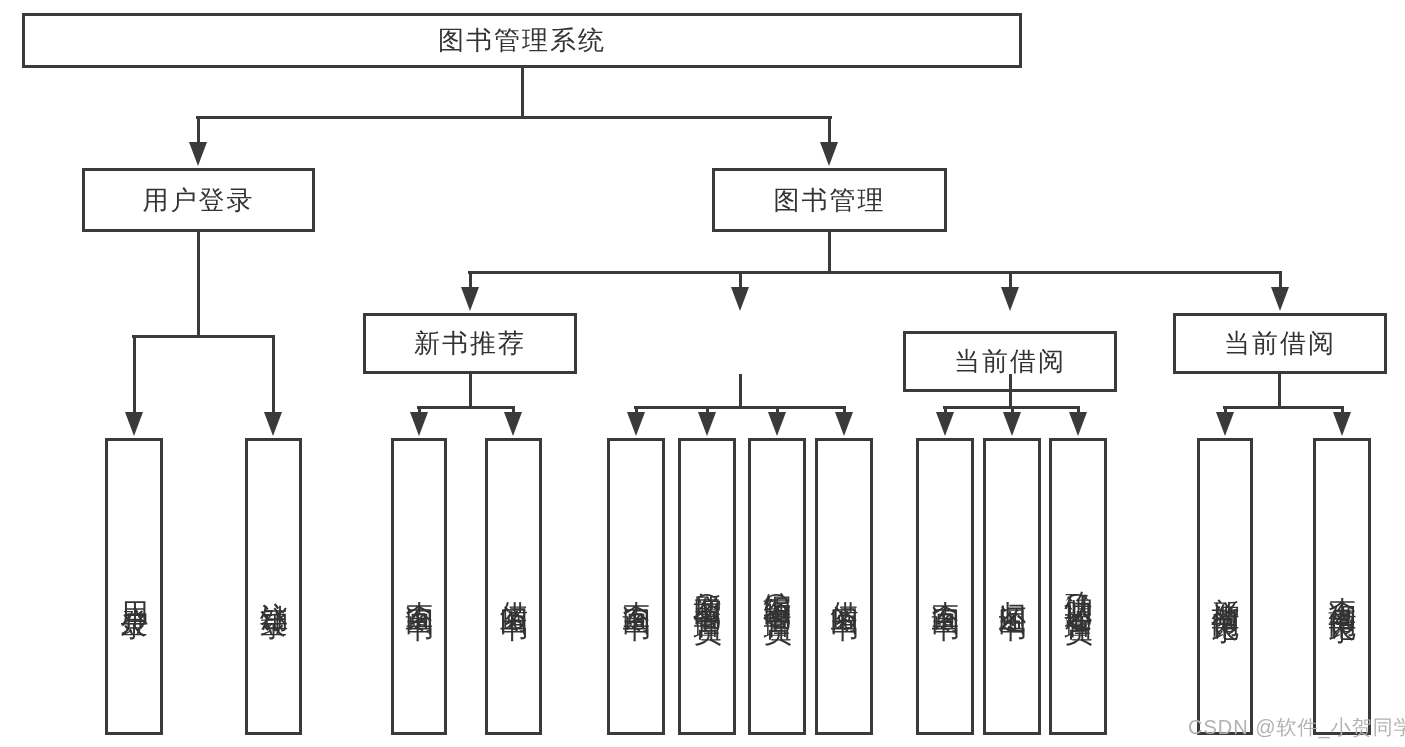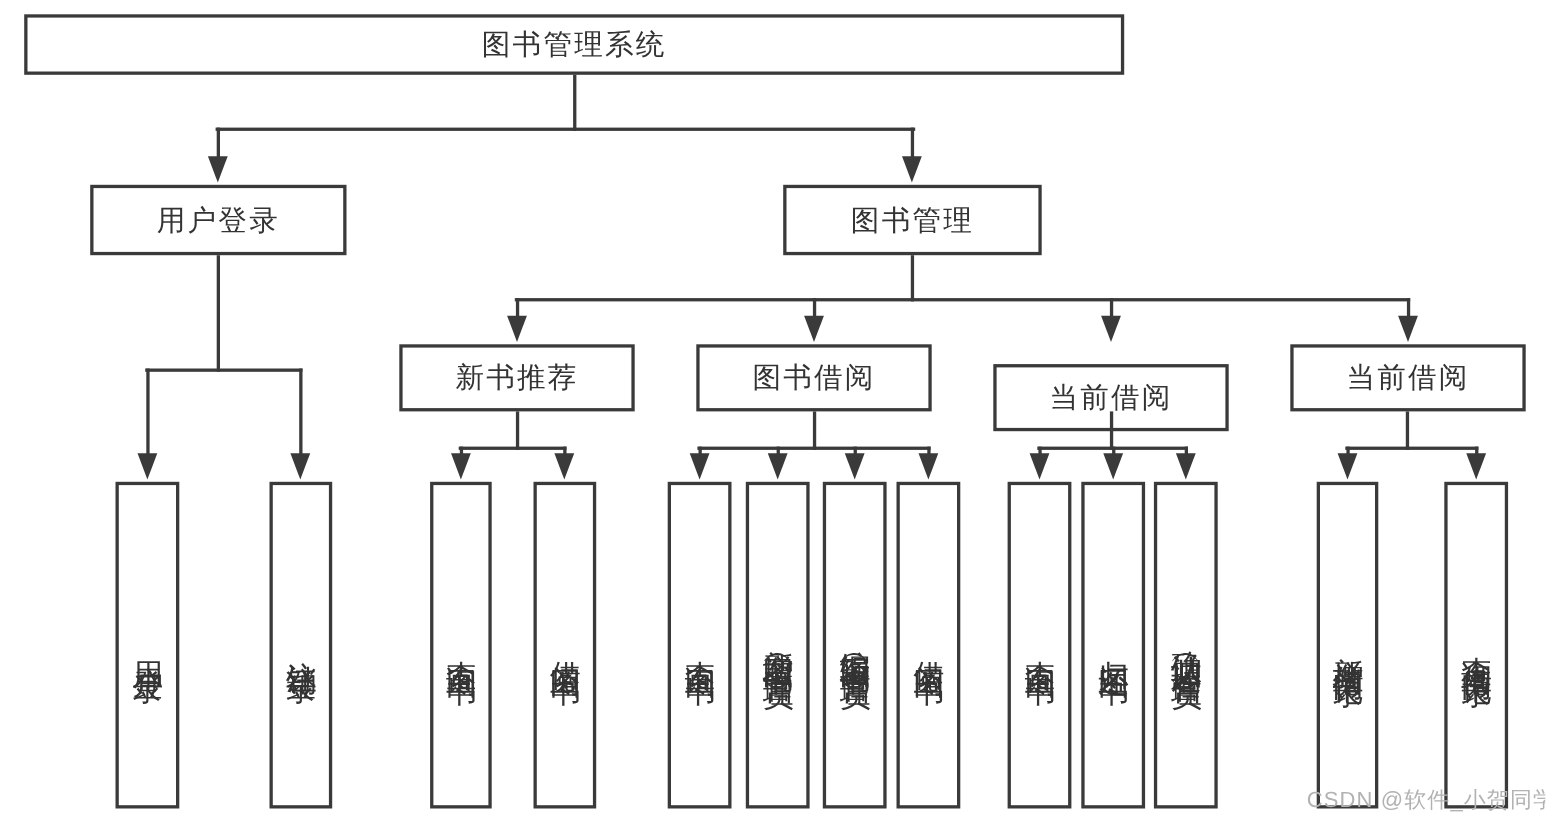--- a/index.html
+++ b/index.html
@@ -47,23 +47,20 @@
 
   <div class="box" style="left:82px;top:168px;width:233px;height:64px">
     <span class="lbl">用户登录</span>
   </div>
   <div class="box" style="left:712px;top:168px;width:235px;height:64px">
     <span class="lbl">图书管理</span>
   </div>
 
   <div class="box" style="left:363px;top:313px;width:214px;height:61px">
     <span class="lbl">新书推荐</span>
-  </div>
-  <div class="box" style="left:633px;top:313px;width:214px;height:61px">
-    <span class="lbl">图书借阅</span>
   </div>
   <div class="box" style="left:903px;top:331px;width:214px;height:61px">
     <span class="lbl">当前借阅</span>
   </div>
   <div class="box" style="left:1173px;top:313px;width:214px;height:61px">
     <span class="lbl">当前借阅</span>
   </div>
 
   <div class="box v" style="left:105px;top:438px;width:58px;height:297px">
     <span class="lbl">用户登录</span>

